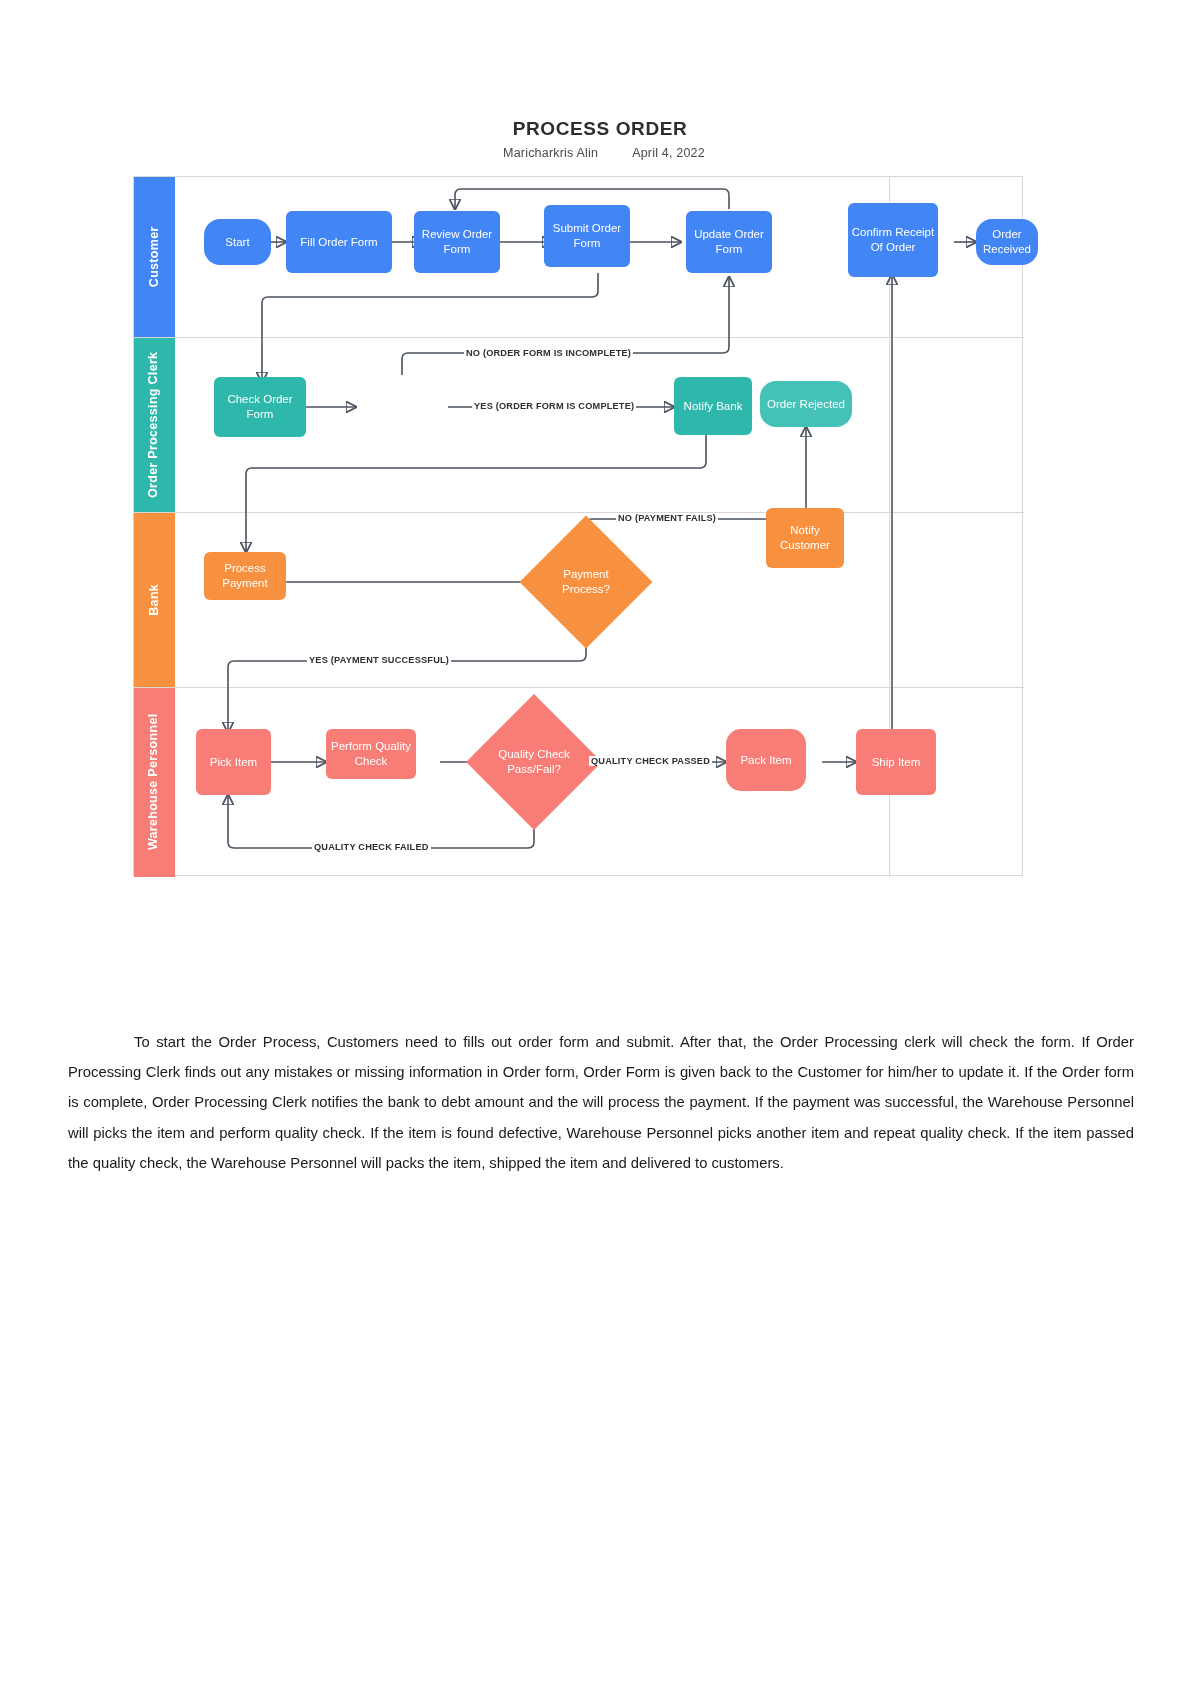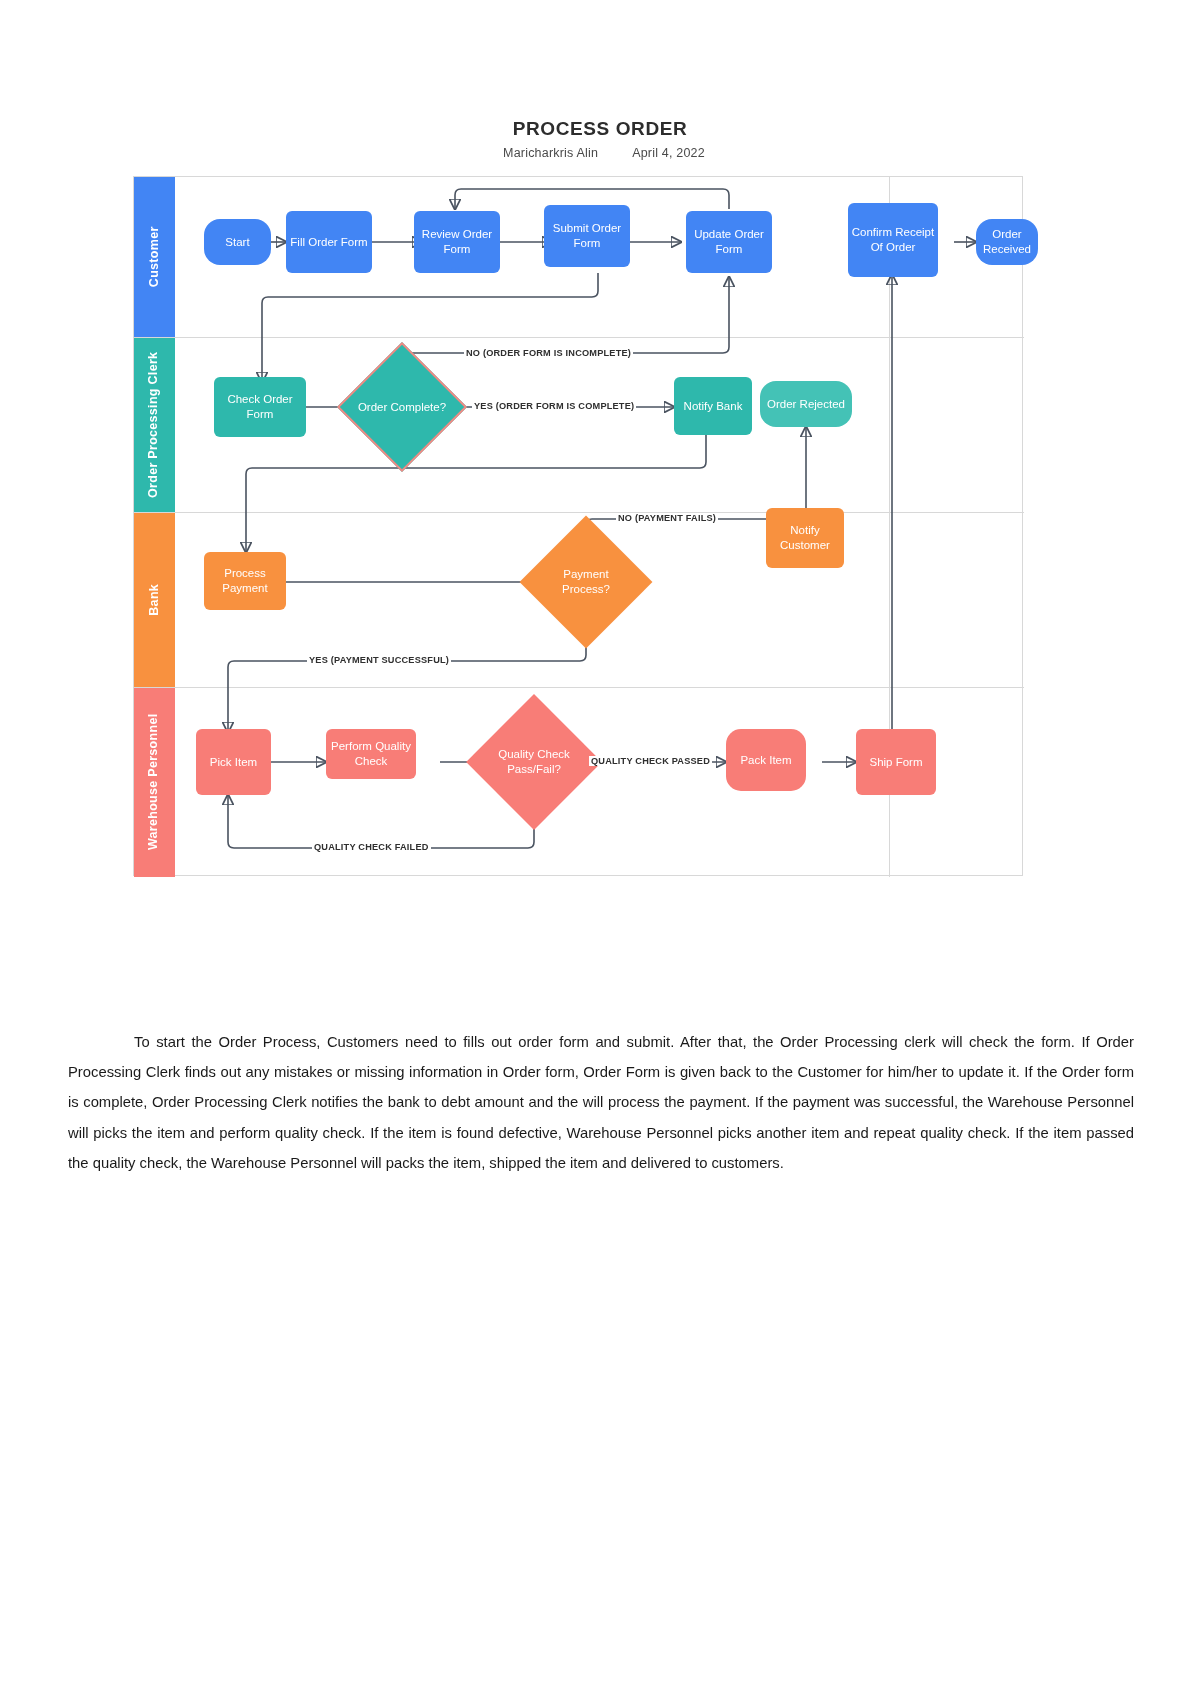--- a/index.html
+++ b/index.html
@@ -175,56 +175,52 @@
       <line x1="688" y1="585" x2="722" y2="585" marker-end="url(#ah)"></line>
 
       <path d="M 400 632 L 400 665 Q 400 671 394 671 L 100 671 Q 94 671 94 665 L 94 618 " marker-end="url(#ah)"></path>
 
       <path d="M 758 555 L 758 98 " marker-end="url(#ah)"></path>
 
       <path d="M 672 372 L 672 250 " marker-end="url(#ah)"></path>
     </svg>
 
     <div class="node term c-blue" style="left:70px;  top:42px;  width:67px;  height:46px;">Start</div>
-    <div class="node rect c-blue" style="left:152px; top:34px;  width:86px;  height:62px;">Fill Order Form</div>
+    <div class="node rect c-blue" style="left:152px; top:34px;  width:106px;  height:62px;">Fill Order Form</div>
     <div class="node rect c-blue" style="left:280px; top:34px;  width:86px;  height:62px;">Review Order Form</div>
     <div class="node rect c-blue" style="left:410px; top:28px;  width:86px;  height:62px;">Submit Order Form</div>
     <div class="node rect c-blue" style="left:552px; top:34px;  width:86px;  height:62px;">Update Order Form</div>
     <div class="node rect c-blue" style="left:714px; top:26px;  width:90px;  height:74px;">Confirm Receipt Of Order</div>
     <div class="node term c-blue" style="left:842px; top:42px;  width:62px;  height:46px;">Order Received</div>
 
     <div class="node rect c-teal" style="left:80px;  top:200px; width:92px;  height:60px;">Check Order Form</div>
 
-    <div class="diamond-wrap" style="left:222px; top:184px; width:92px; height:92px;">
-      <div class="shape c-teal" style="border:2px solid #f08a84;"></div>
-      <div class="dtext">Order Complete?</div>
-    </div>
 
     <div class="node rect c-teal" style="left:540px; top:200px; width:78px;  height:58px;">Notify Bank</div>
     <div class="node term c-teal-l" style="left:626px; top:204px; width:92px;  height:46px;">Order Rejected</div>
 
-    <div class="node rect c-orange" style="left:70px;  top:375px; width:82px;  height:58px;">Process Payment</div>
+    <div class="node rect c-orange" style="left:70px;  top:375px; width:82px;  height:48px;">Process Payment</div>
 
     <div class="diamond-wrap" style="left:405px; top:358px; width:94px; height:94px;">
       <div class="shape c-orange"></div>
       <div class="dtext">Payment Process?</div>
     </div>
 
     <div class="node rect c-orange" style="left:632px; top:331px; width:78px;  height:60px;">Notify Customer</div>
 
     <div class="node rect c-red" style="left:62px;  top:552px; width:75px;  height:66px;">Pick Item</div>
     <div class="node rect c-red" style="left:192px; top:552px; width:90px;  height:50px;">Perform Quality Check</div>
 
     <div class="diamond-wrap" style="left:352px; top:537px; width:96px; height:96px;">
       <div class="shape c-red"></div>
       <div class="dtext">Quality Check Pass/Fail?</div>
     </div>
 
     <div class="node rect c-red" style="left:592px; top:552px; width:80px;  height:62px;border-radius:15px;">Pack Item</div>
-    <div class="node rect c-red" style="left:722px; top:552px; width:80px;  height:66px;">Ship Form</div>
+    <div class="node rect c-red" style="left:722px; top:552px; width:80px;  height:66px;">Ship Item</div>
 
     <div class="edge-label" style="left:330px; top:171px;">NO (ORDER FORM IS INCOMPLETE)</div>
     <div class="edge-label" style="left:338px; top:224px;">YES (ORDER FORM IS COMPLETE)</div>
     <div class="edge-label" style="left:482px; top:336px;">NO (PAYMENT FAILS)</div>
     <div class="edge-label" style="left:173px; top:478px;">YES (PAYMENT SUCCESSFUL)</div>
     <div class="edge-label" style="left:455px; top:579px;">QUALITY CHECK PASSED</div>
     <div class="edge-label" style="left:178px; top:665px;">QUALITY CHECK FAILED</div>
 
   </div>
 

